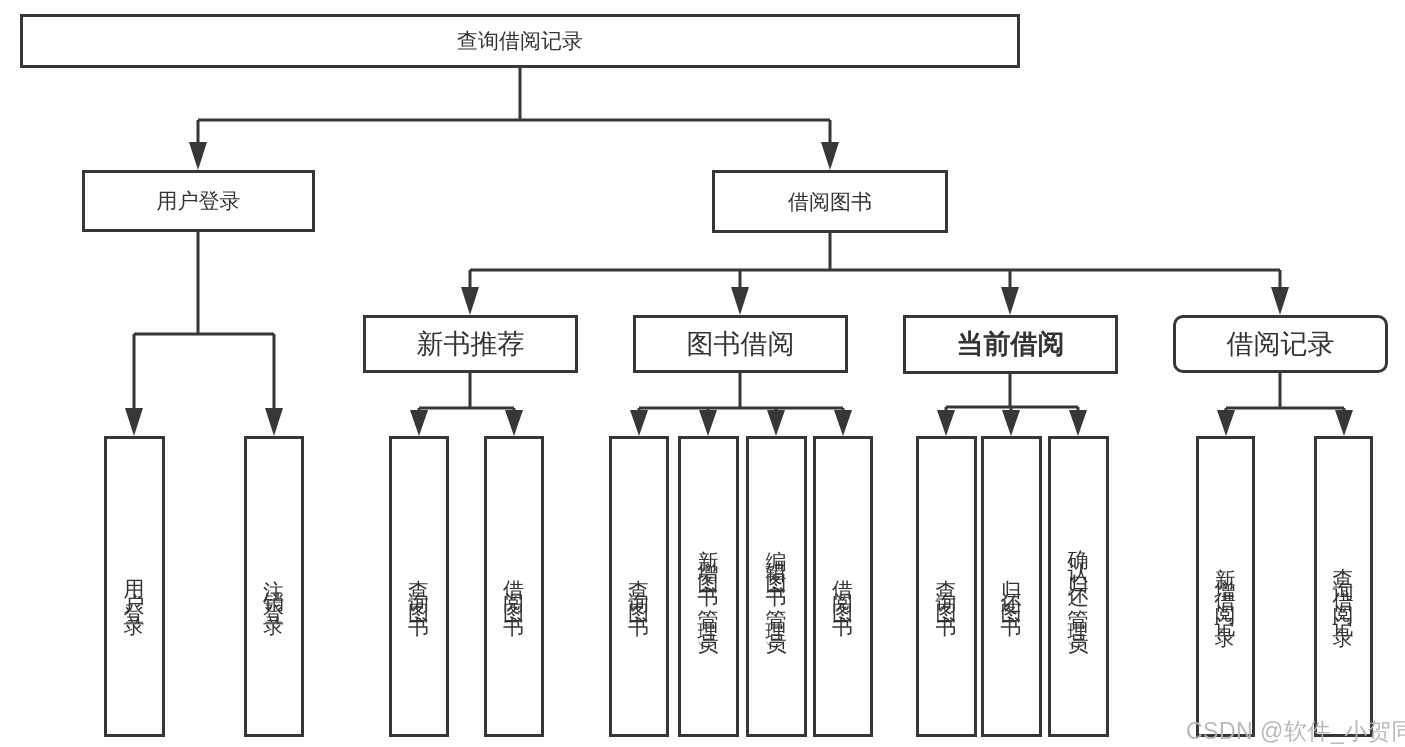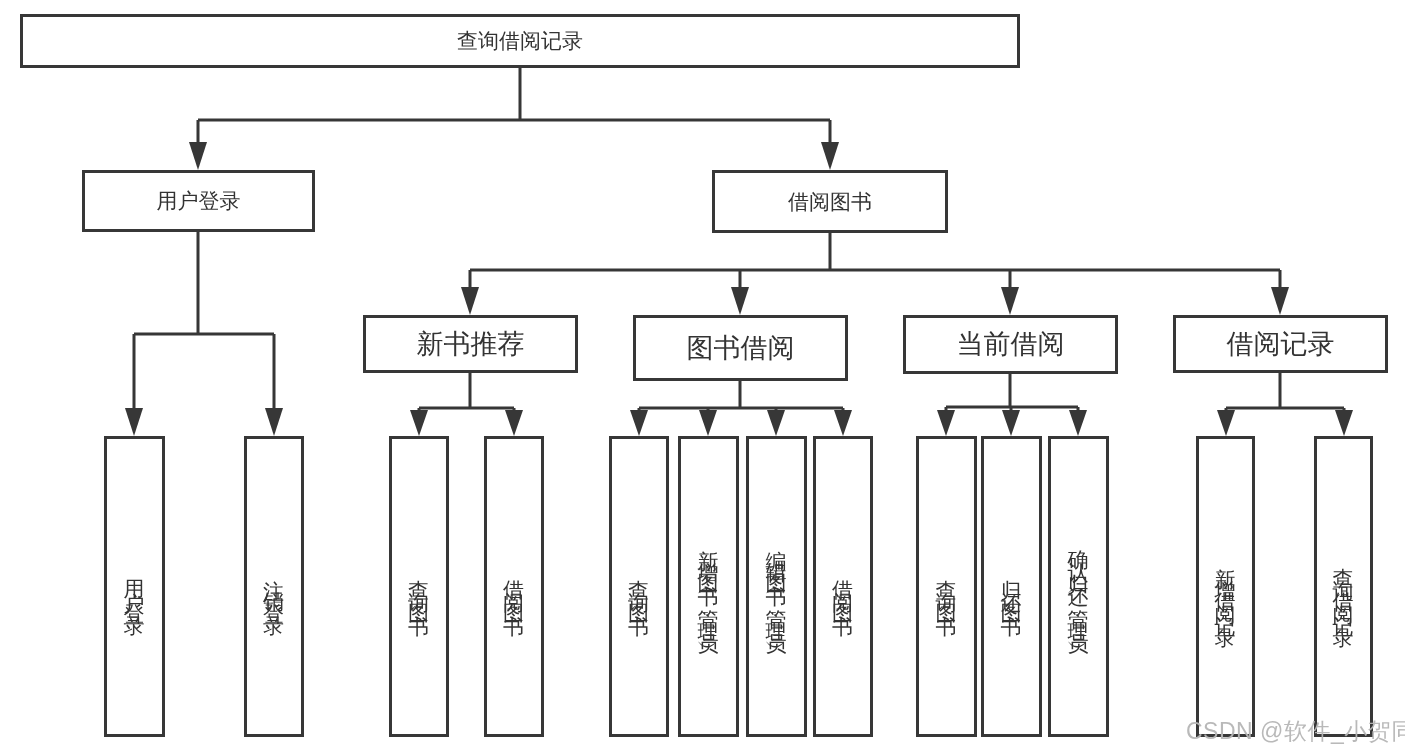--- a/index.html
+++ b/index.html
@@ -38,23 +38,23 @@
     text-orientation:mixed;
     letter-spacing:12px;
     line-height:1;
     font-size:21px;
   }
   
   .n-root   {left:20px;  top:14px;  width:1000px; height:54px;}
   .n-login  {left:82px;  top:170px; width:233px;  height:62px;}
   .n-mgmt   {left:712px; top:170px; width:236px;  height:63px;}
   .n-recom  {left:363px; top:315px; width:215px;  height:58px;}
-  .n-borrow {left:633px; top:315px; width:215px;  height:66px;}
-  .n-current{left:903px; top:315px; width:215px;  height:59px;}
-  .n-records{left:1173px;top:315px; width:215px;  height:58px;}
+  .n-borrow {left:633px; top:315px; width:215px;  height:58px;}
+  .n-current{left:903px; top:315px; width:215px;  height:59px;font-weight:bold;}
+  .n-records{left:1173px;top:315px; width:215px;  height:58px;border-radius:10px;}
   .lf-ul1{left:104px;width:61px;}
   .lf-ul2{left:244px;}
   .lf-nb1{left:389px;}
   .lf-nb2{left:484px;}
   .lf-bw1{left:609px;}
   .lf-bw2{left:678px;width:61px;}
   .lf-bw3{left:746px;width:61px;}
   .lf-bw4{left:813px;}
   .lf-cu1{left:916px;width:61px;}
   .lf-cu2{left:981px;width:61px;}

